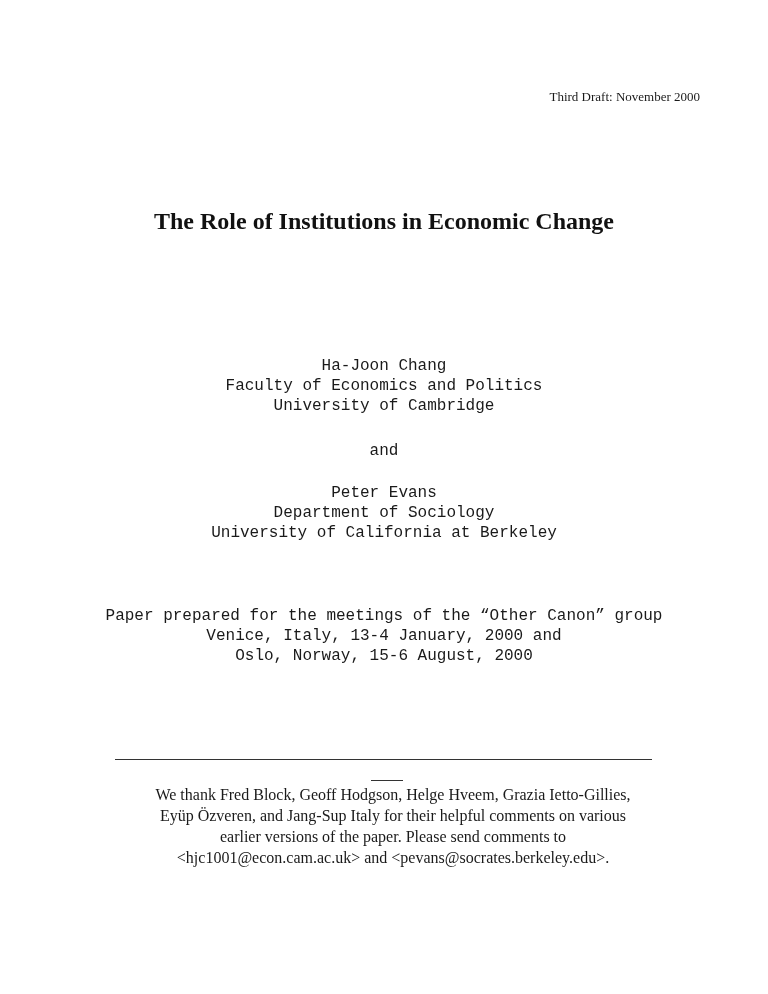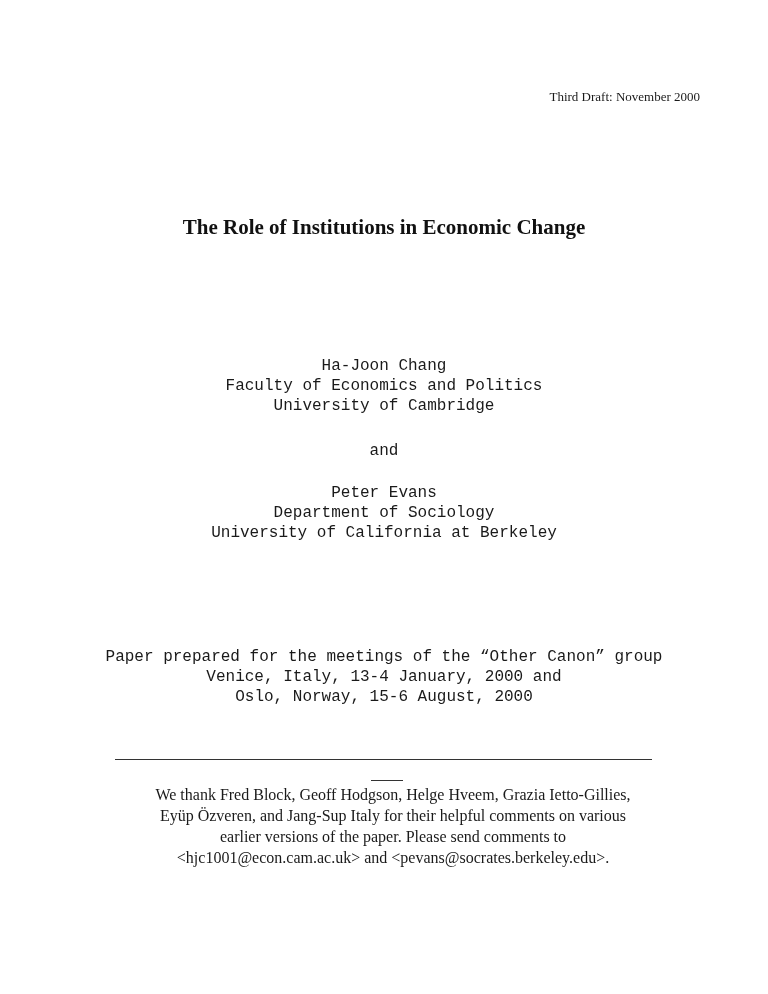--- a/index.html
+++ b/index.html
@@ -17,44 +17,44 @@
     }
     .draft-note {
       position: absolute;
       top: 89px;
       right: 68px;
       font-size: 13px;
       line-height: 16px;
     }
     .title {
       position: absolute;
-      top: 214px;
+      top: 208px;
       left: 0;
       width: 768px;
       text-align: center;
-      font-size: 21px;
+      font-size: 24px;
       font-weight: bold;
       line-height: 26px;
       margin: 0;
       color: #111;
     }
     .block {
       position: absolute;
       left: 0;
       width: 768px;
       text-align: center;
       font-size: 16px;
       line-height: 20px;
       font-family: Liberation Mono, monospace;
     }
     .block div { margin: 0; }
     .author1 { top: 356px; }
     .and { top: 441px; }
     .author2 { top: 483px; }
-    .venue { top: 606px; margin-top: 41px; }
+    .venue { top: 606px; }
     .rule {
       position: absolute;
       top: 759px;
       left: 115px;
       width: 537px;
       height: 0;
       border-top: 1px solid #333;
     }
     .rule-short {
       position: absolute;

